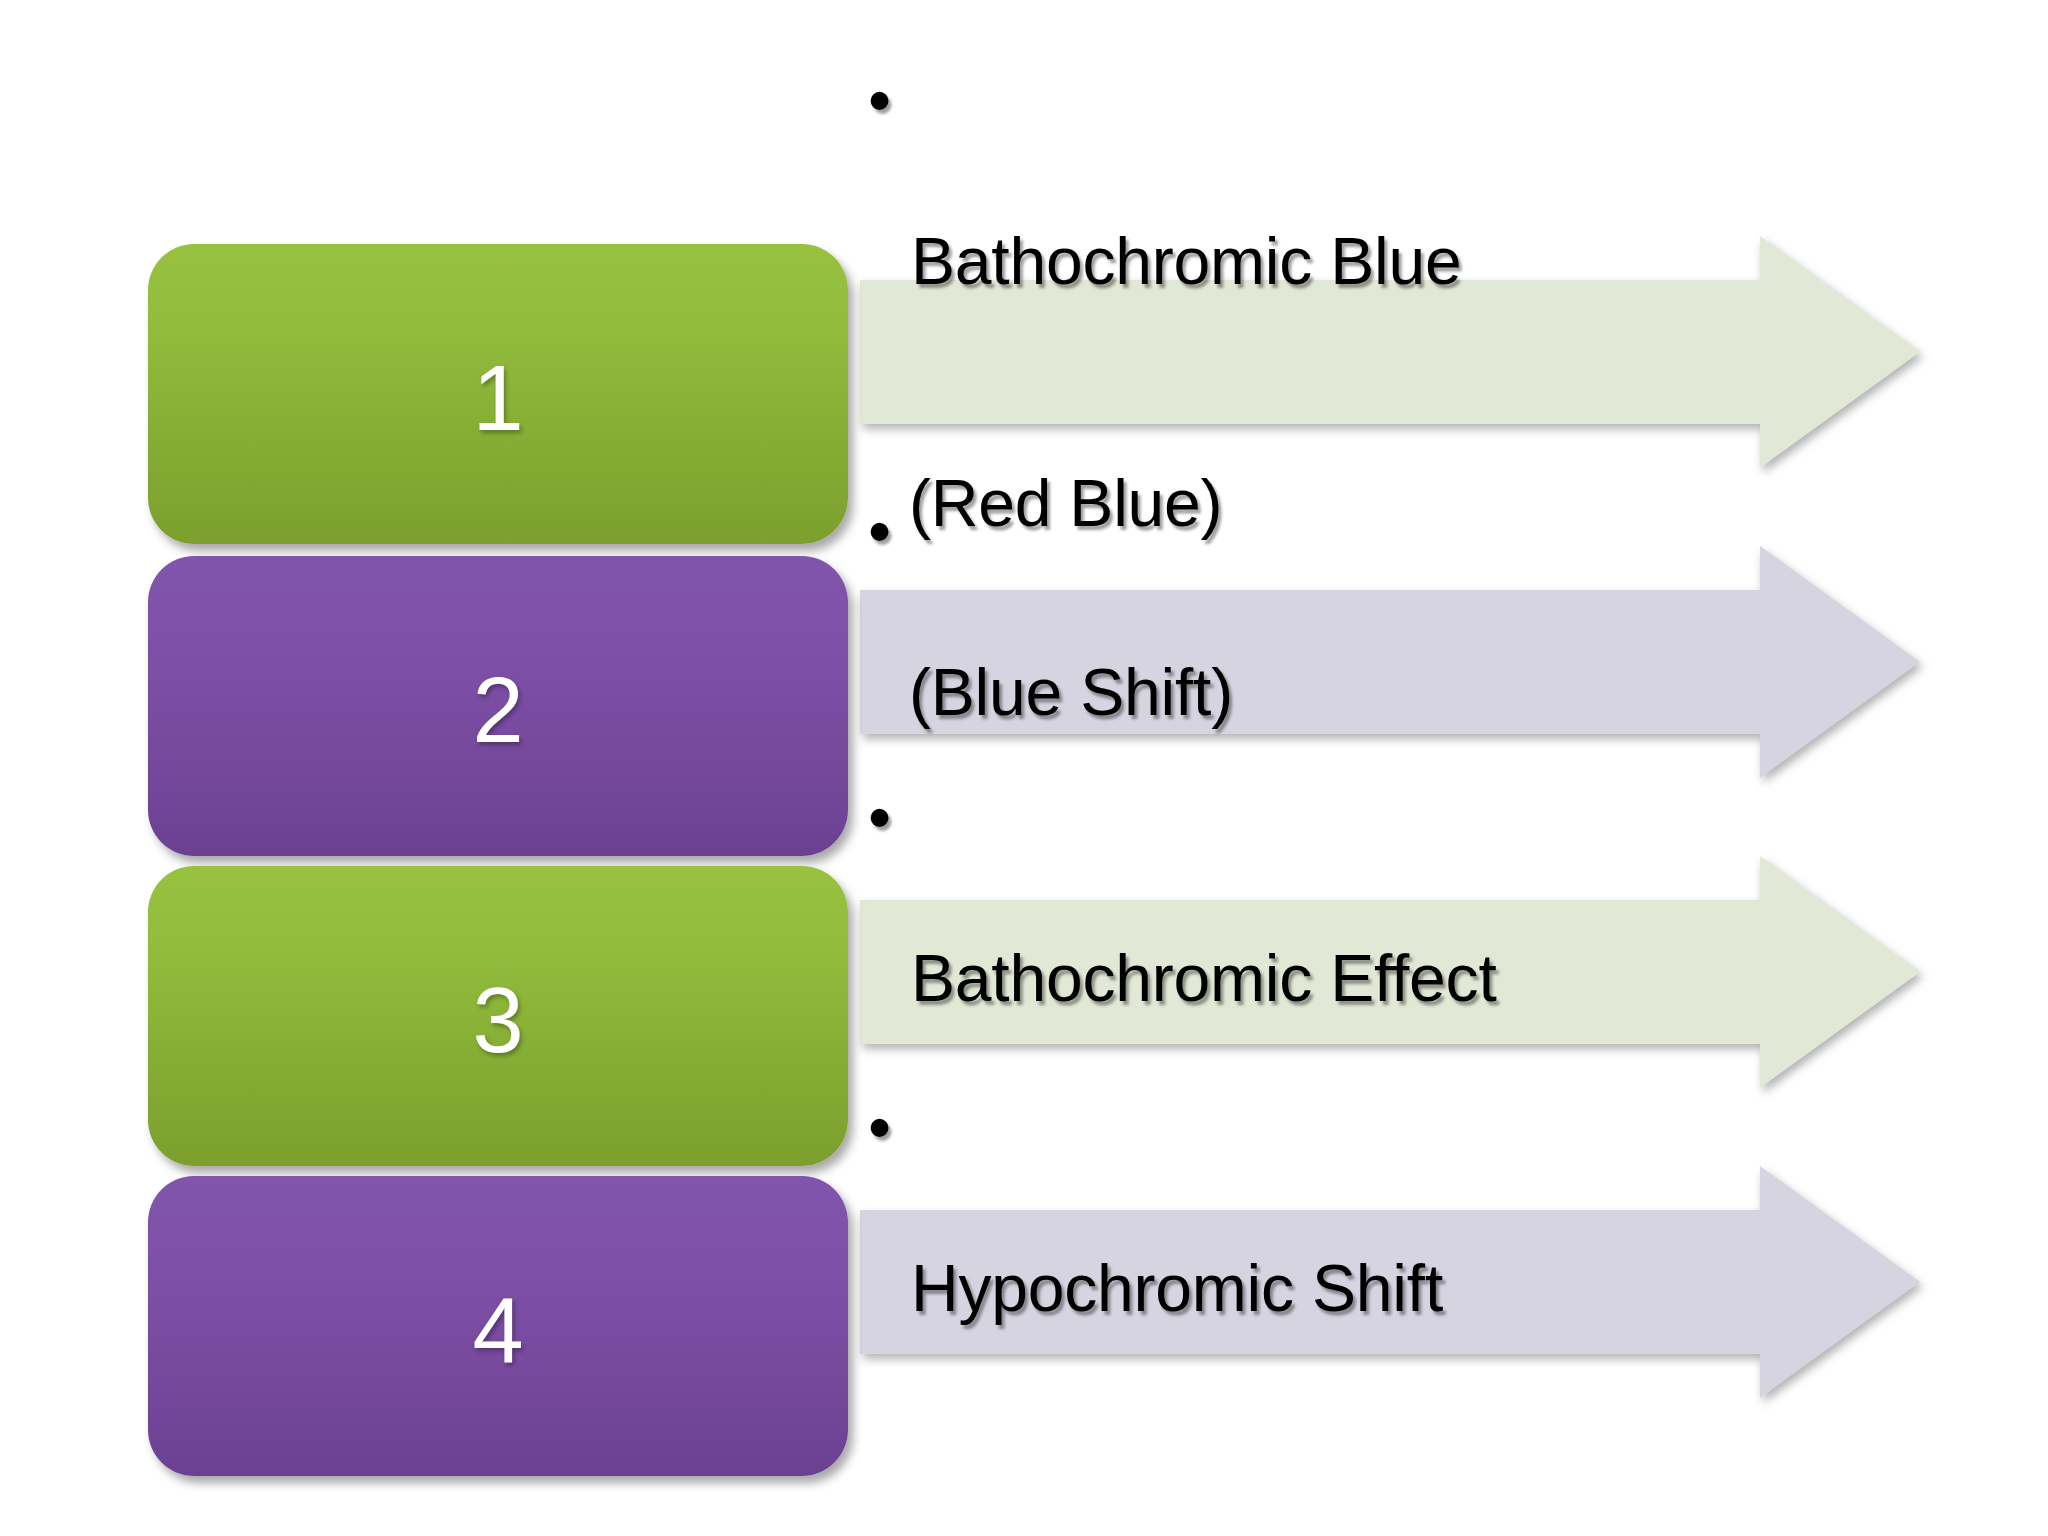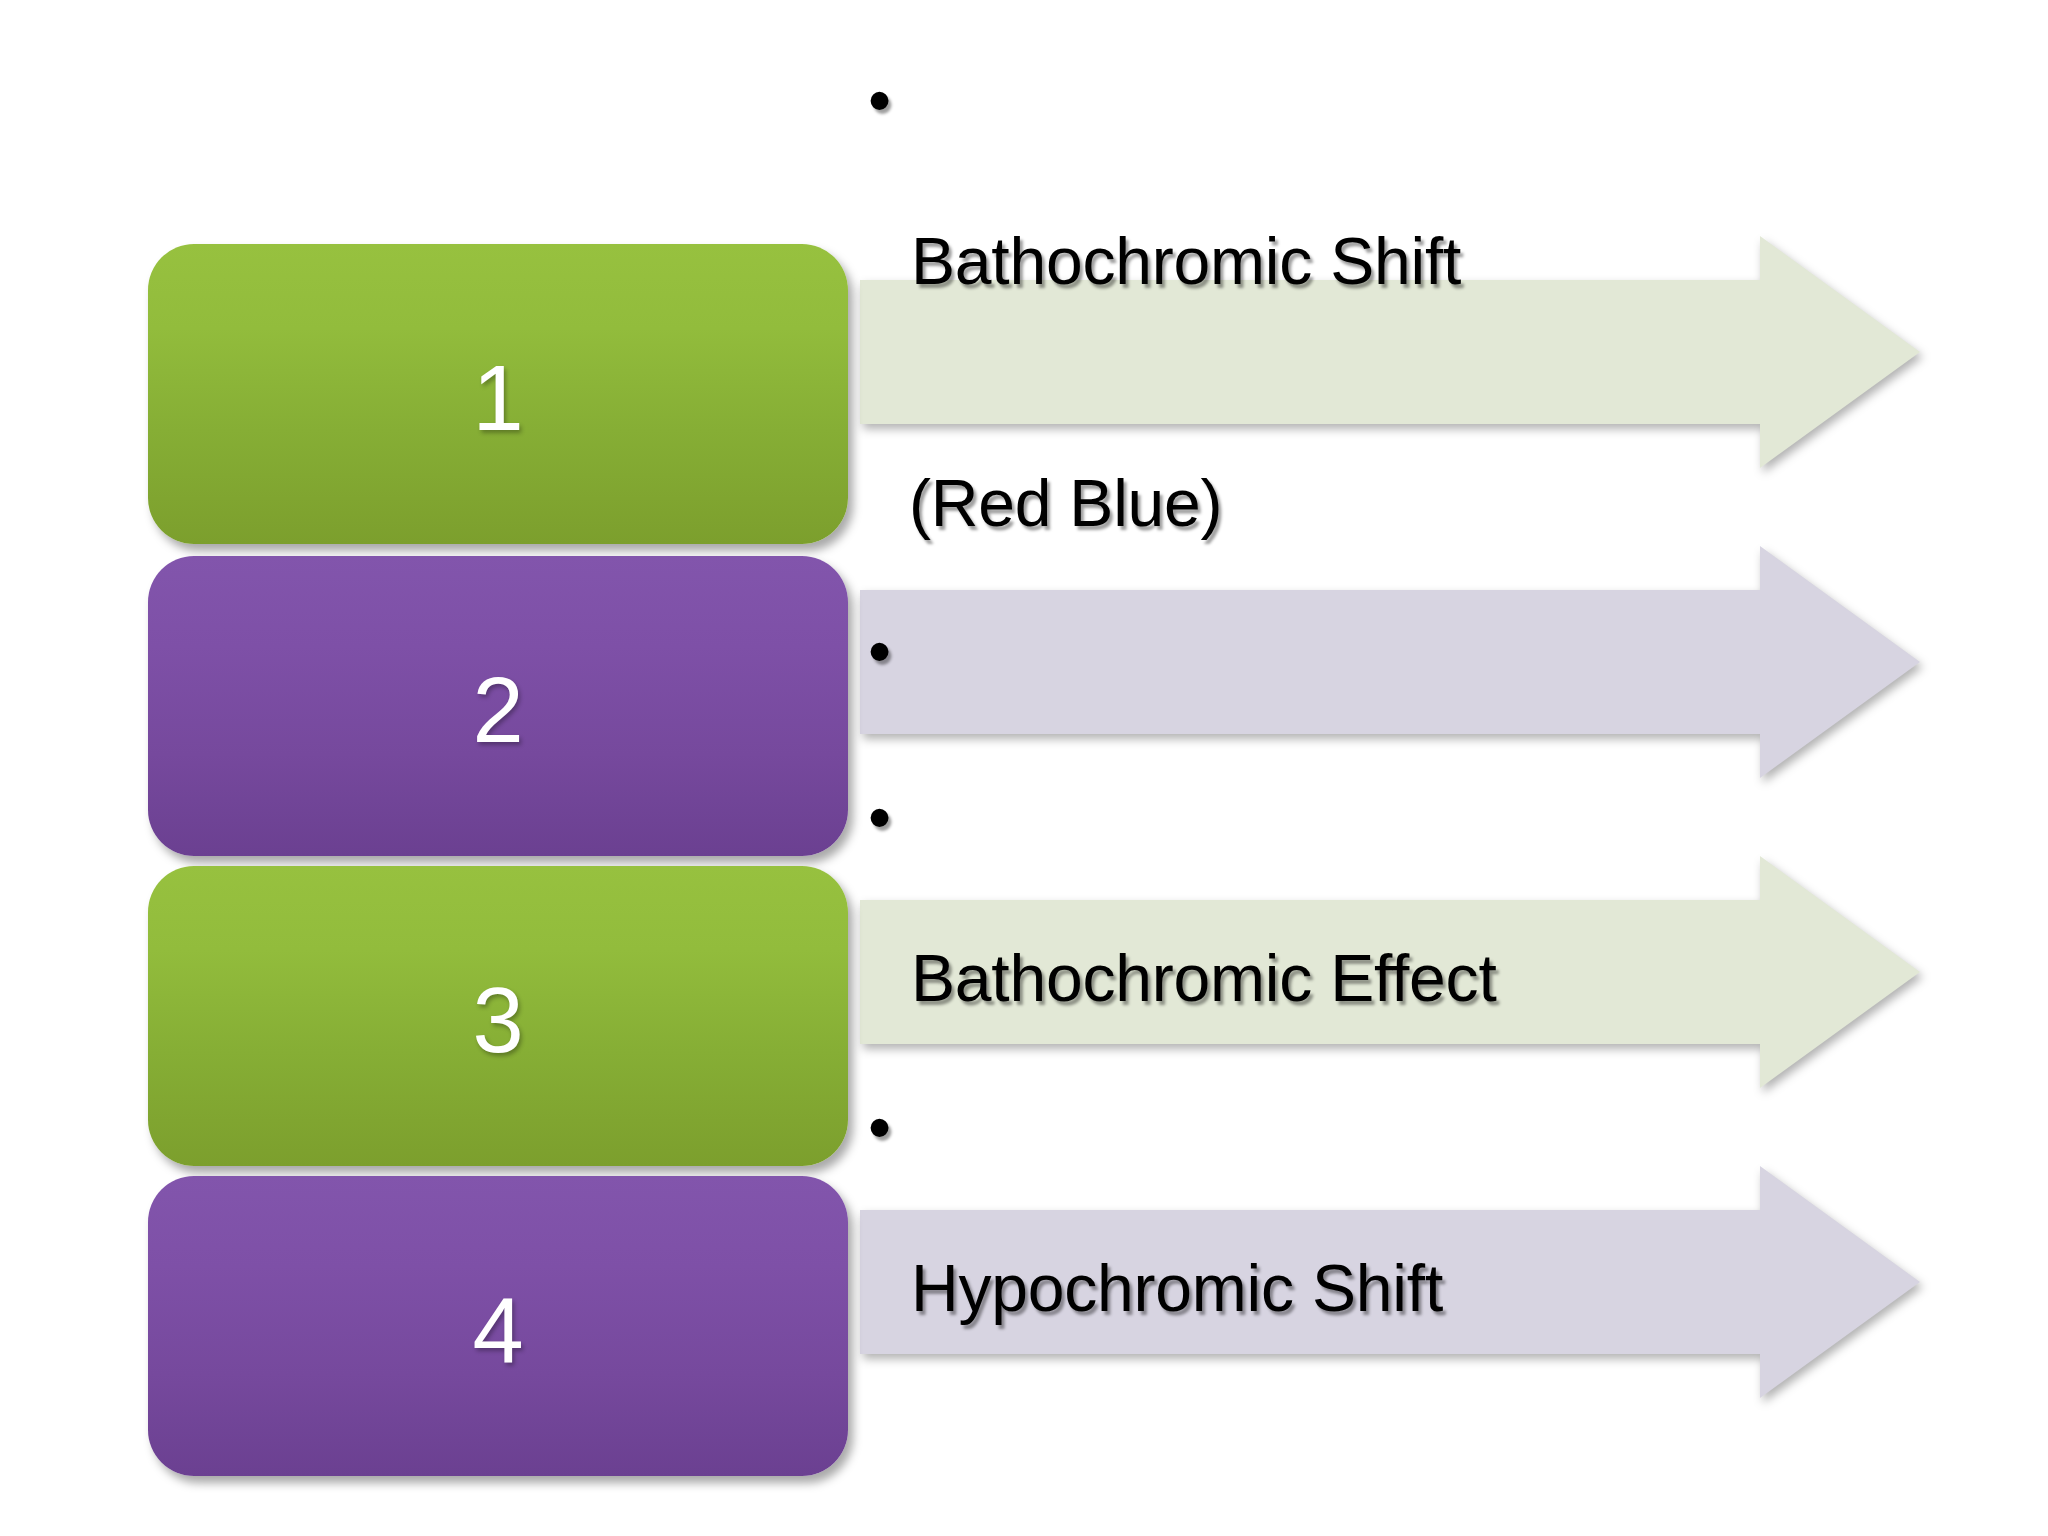--- a/index.html
+++ b/index.html
@@ -98,30 +98,31 @@
       <svg width="1060" height="232" viewBox="0 0 1060 232" xmlns="http://www.w3.org/2000/svg">
         <path d="M0,44 L900,44 L900,0 L1060,116 L900,232 L900,188 L0,188 Z" fill="#D7D4E1"></path>
       </svg>
     </div>
   </div>
 
   <div class="arrow-text" style="left:868px; top:262px; width:1030px; height:240px;">
     <div class="bullet-line">
       <span class="bullet-dot">•</span>
       <span class="bullet-body">
-        <span style="display:block">Bathochromic Shift</span>
+        <span style="display:block">Bathochromic Blue</span>
         <span style="display:block; margin-left:-2px">(Red Blue)</span>
       </span>
     </div>
   </div>
 
   <div class="arrow-text" style="left:868px; top:572px; width:1030px; height:240px;">
     <div class="bullet-line">
       <span class="bullet-dot">•</span>
       <span class="bullet-body">
+        <span style="display:block; margin-left:-2px">(Blue Shift)</span>
       </span>
     </div>
   </div>
 
   <div class="arrow-text" style="left:868px; top:928px; width:1030px; height:100px;">
     <div class="bullet-line">
       <span class="bullet-dot">•</span>
       <span class="bullet-body">
         <span style="display:block">Bathochromic Effect</span>
       </span>

